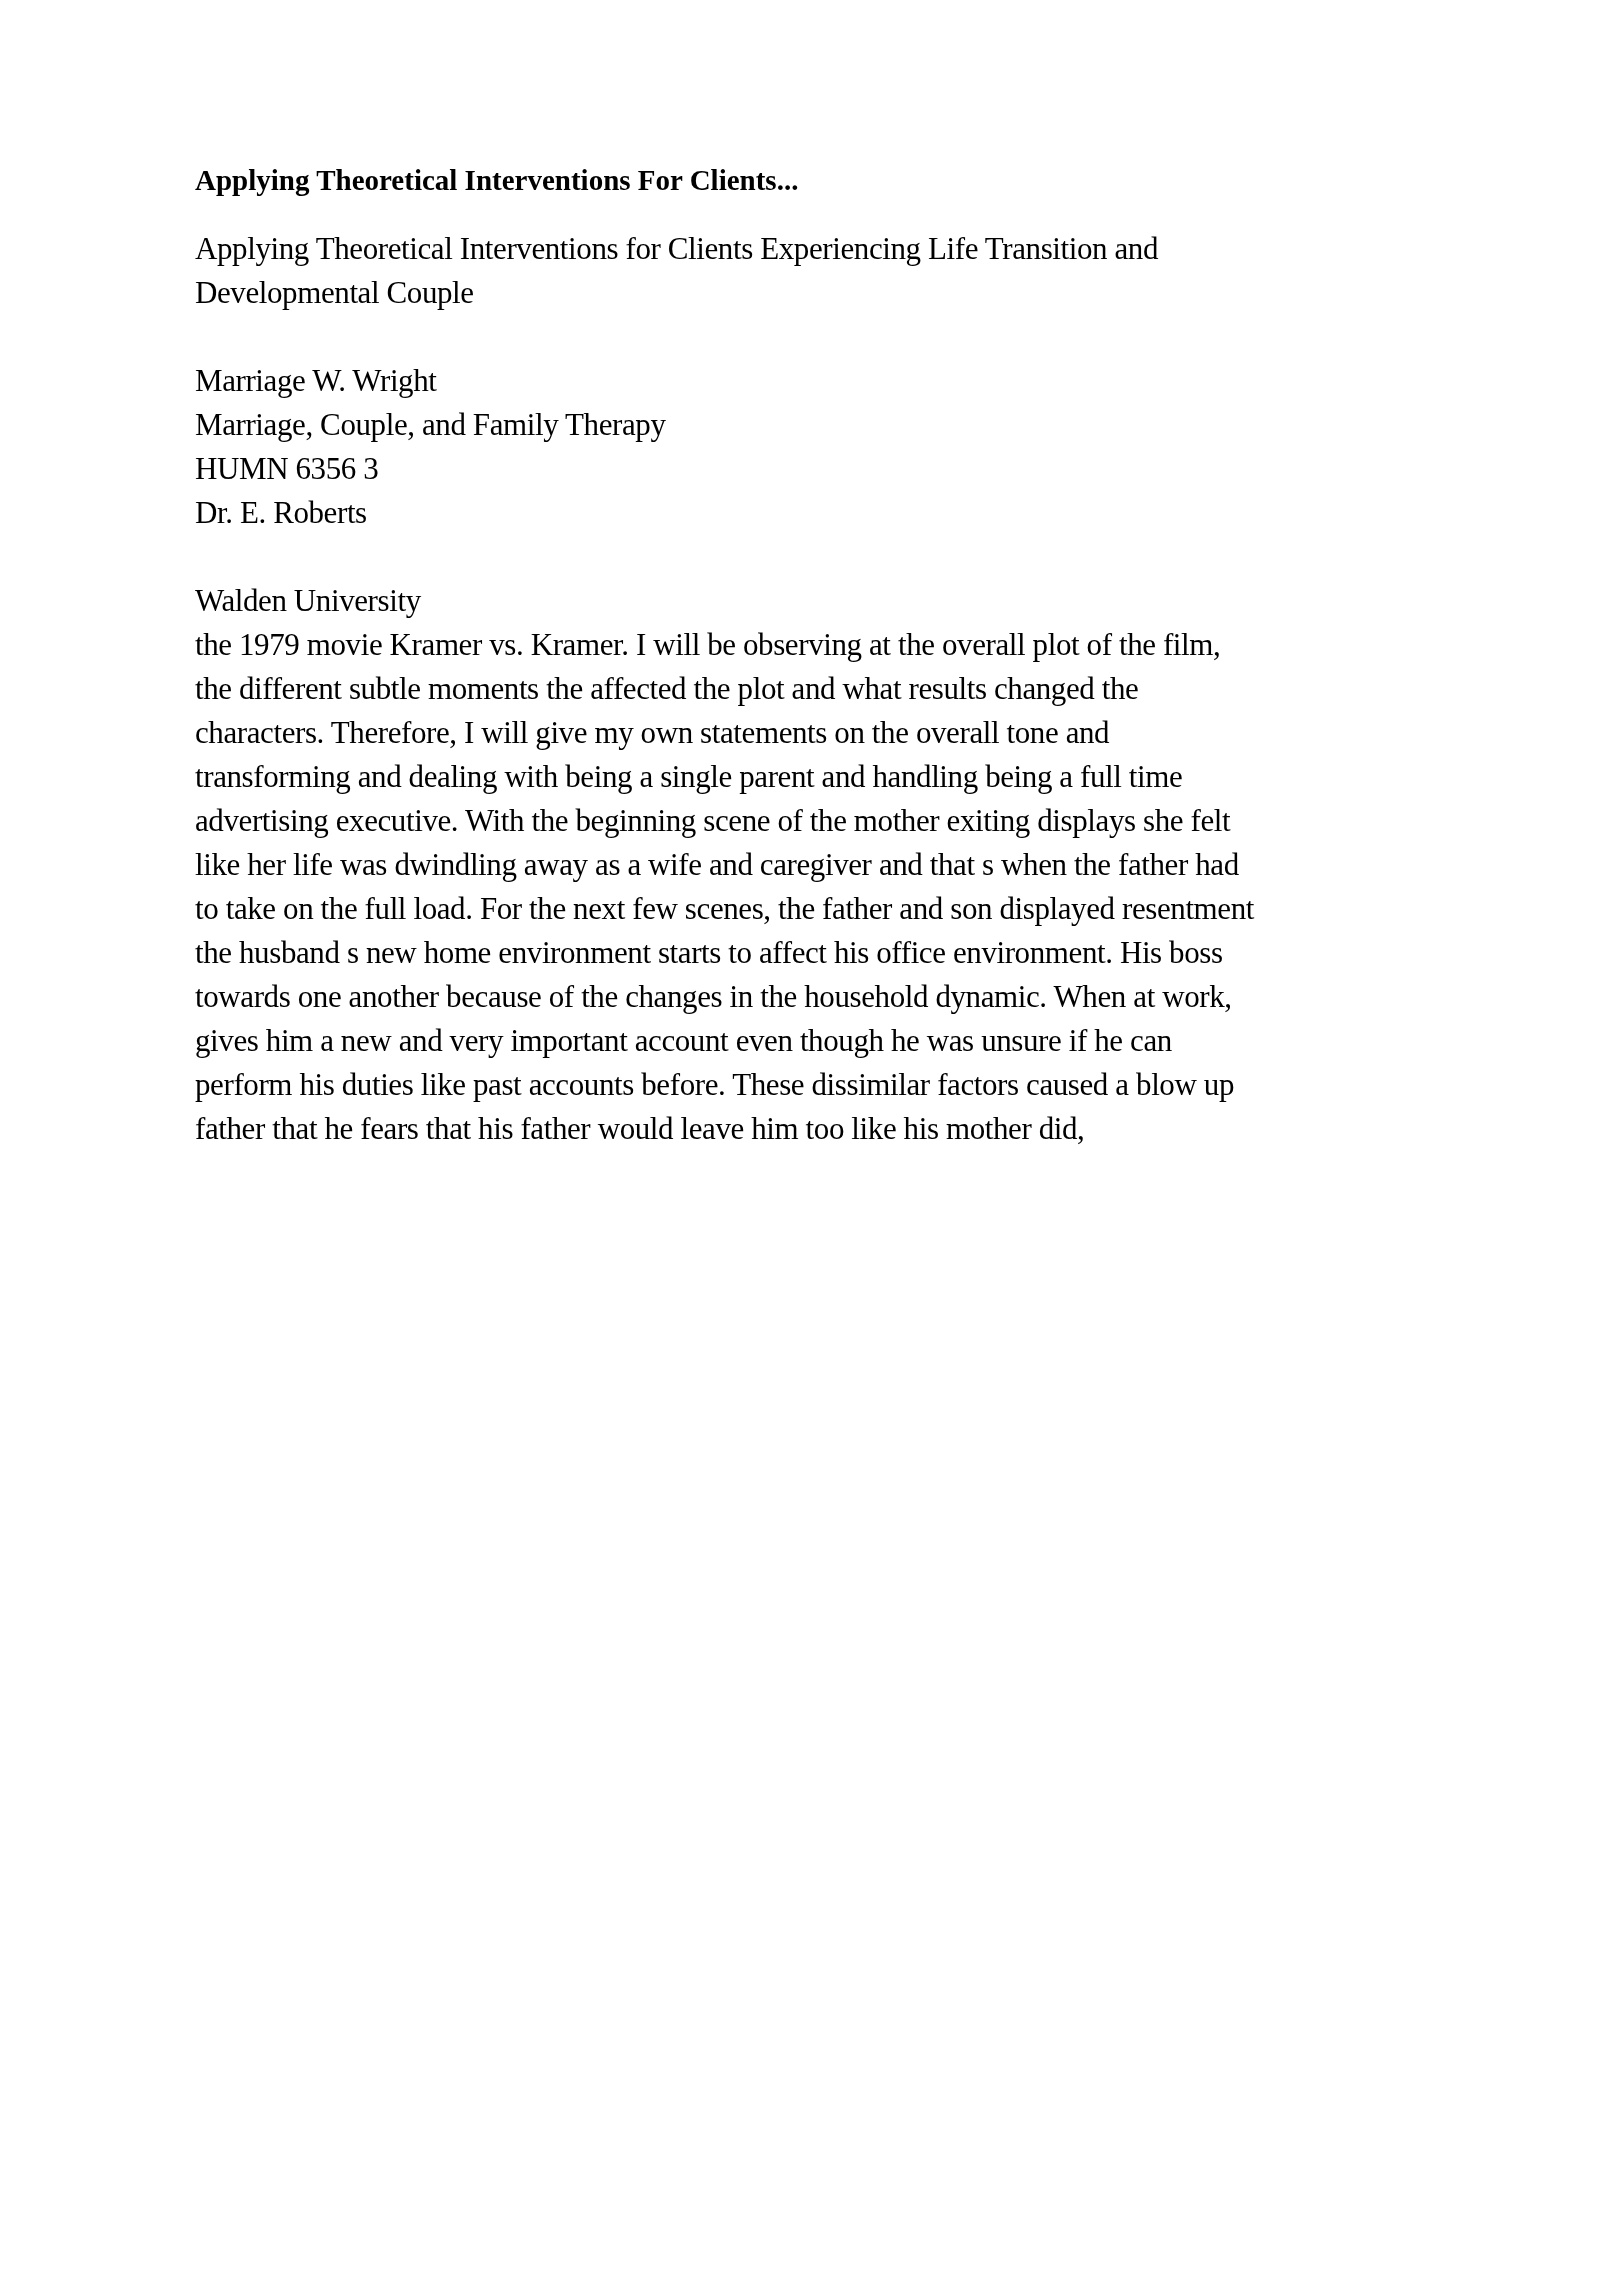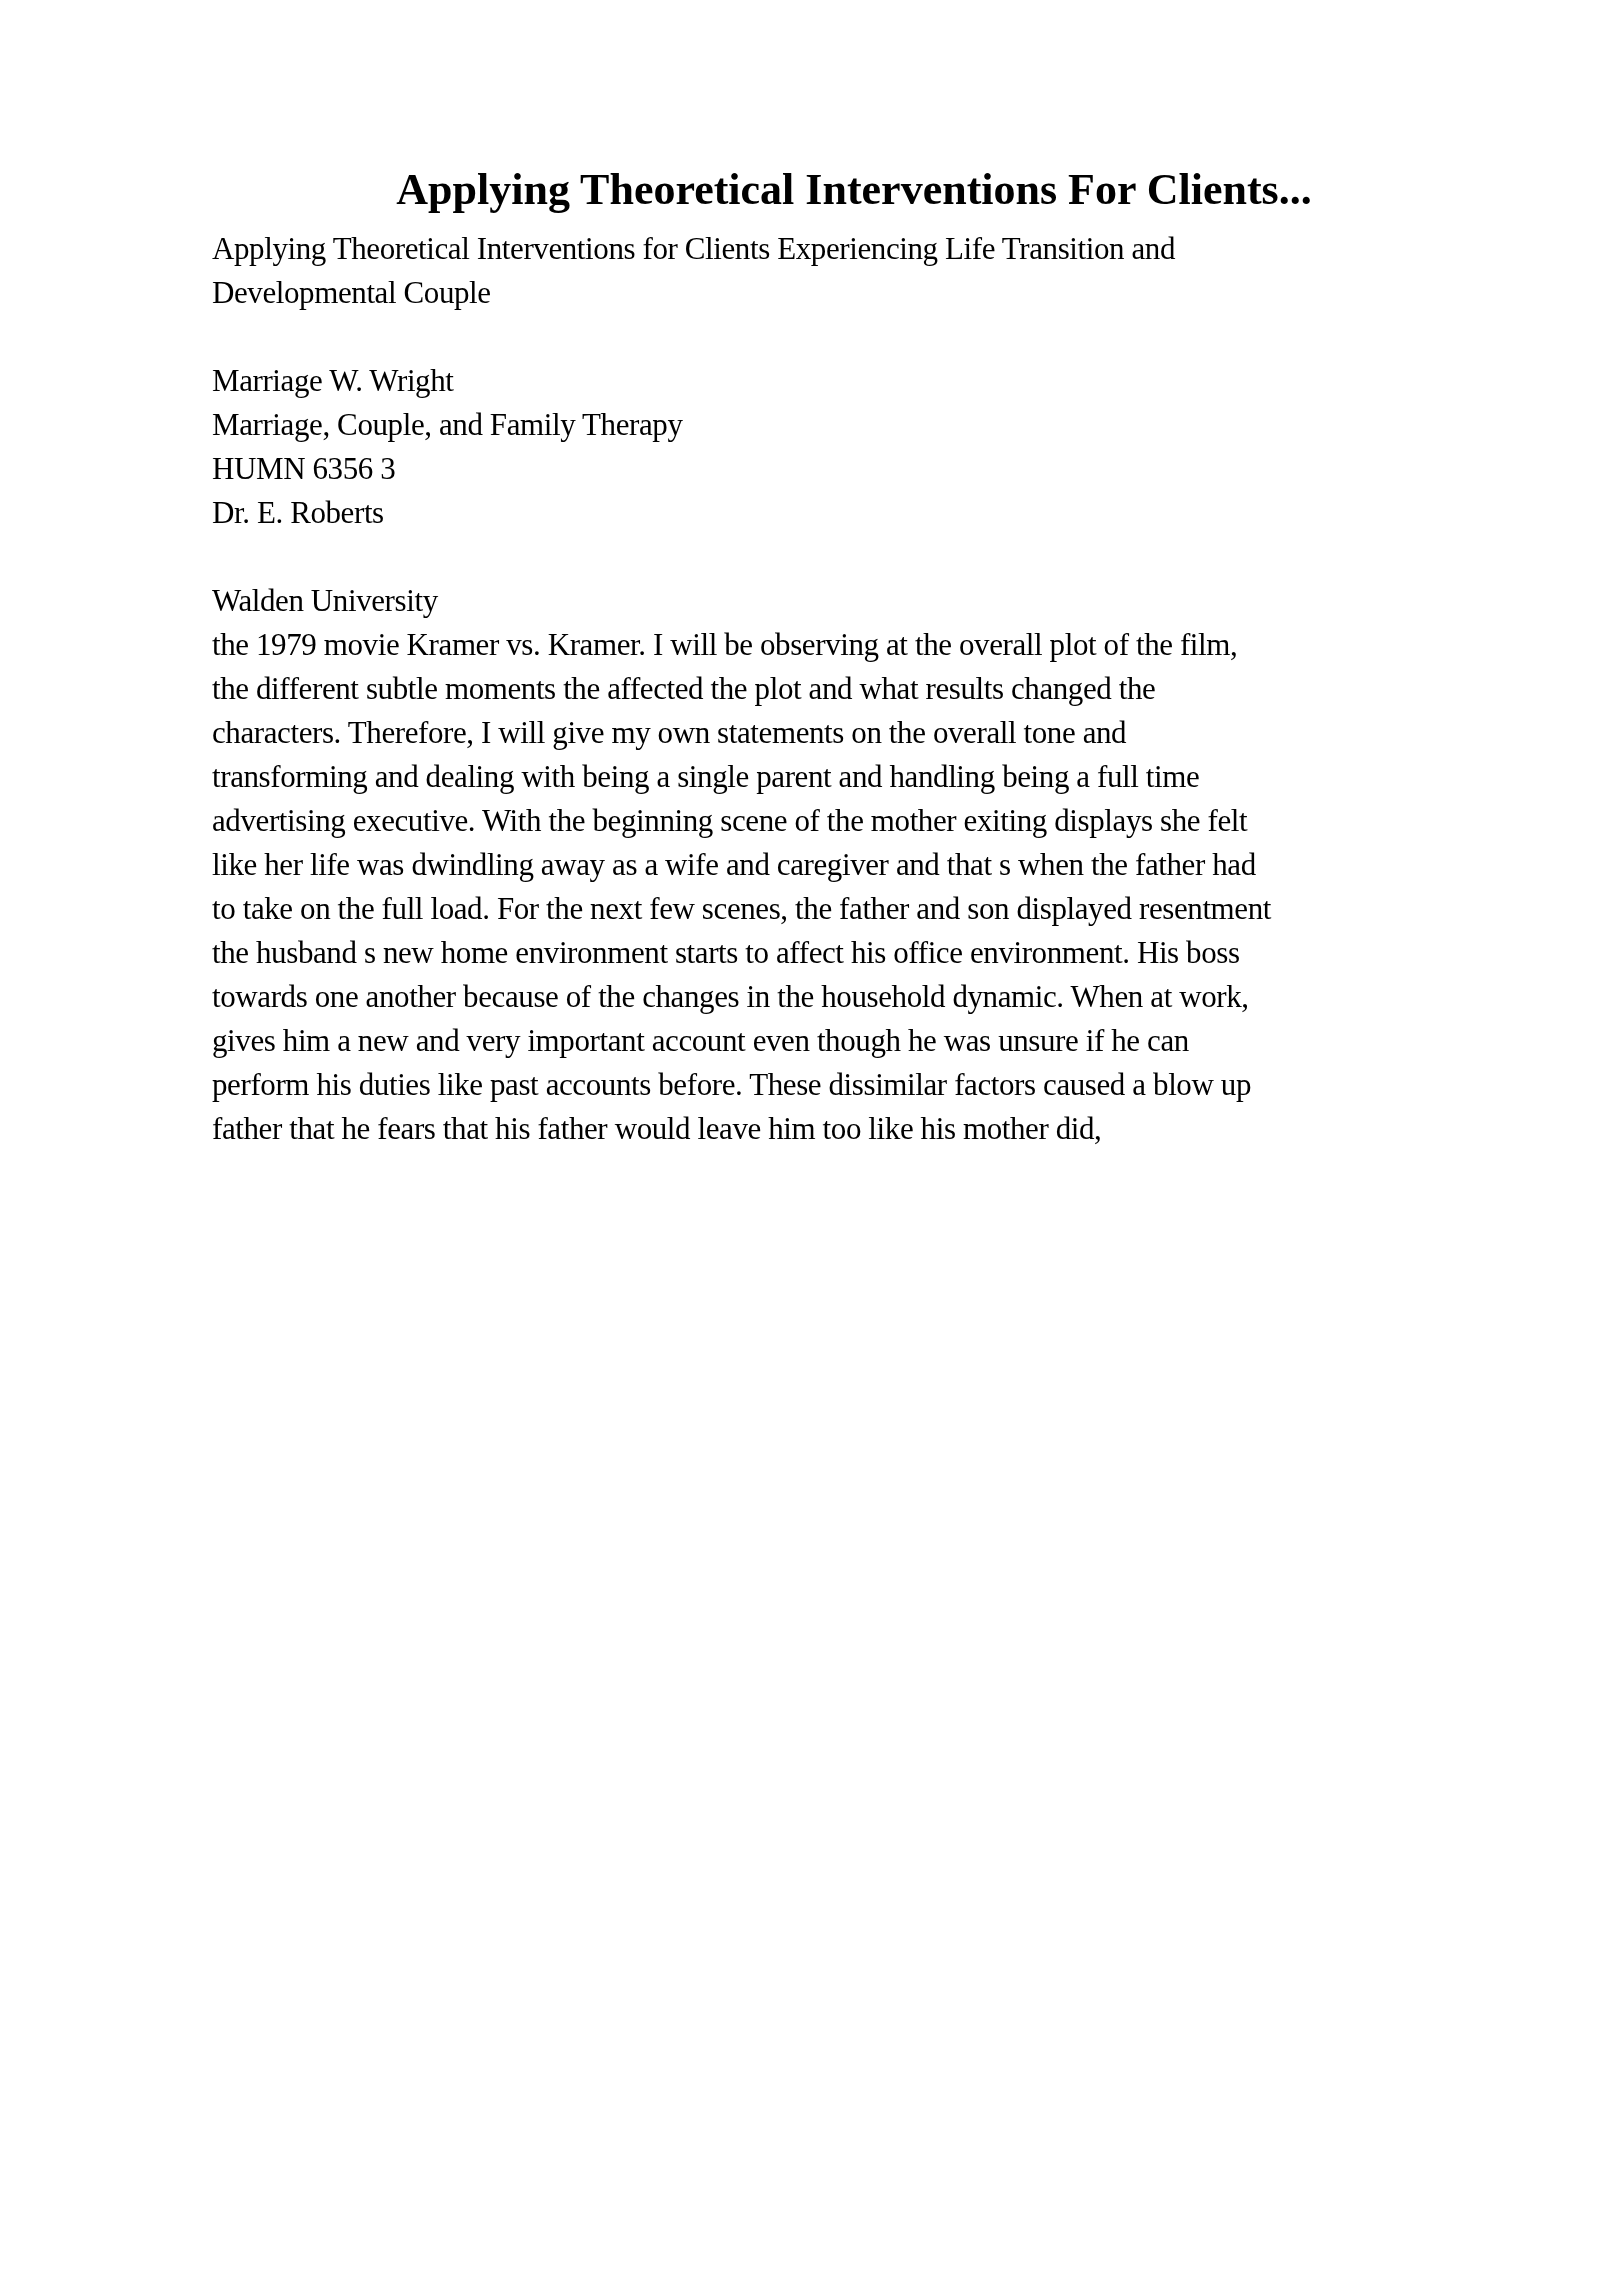--- a/index.html
+++ b/index.html
@@ -14,29 +14,28 @@
     background: #ffffff;
     overflow: hidden;
     font-family: "Liberation Serif", "DejaVu Serif", serif;
     color: #000000;
   }
   .doc-title {
     position: absolute;
     left: 195px;
     top: 135px;
     width: 1318px;
-    text-align: center;
     font-weight: bold;
-    font-size: 44px;
+    font-size: 29px;
     line-height: 52px;
     white-space: nowrap;
   }
   .text-block {
     position: absolute;
-    left: 212px;
+    left: 195px;
     top: 227px;
     width: 1318px;
     font-size: 31px;
     line-height: 44px;
     letter-spacing: -0.4px;
   }
   .line {
     white-space: pre;
     height: 44px;
   }

